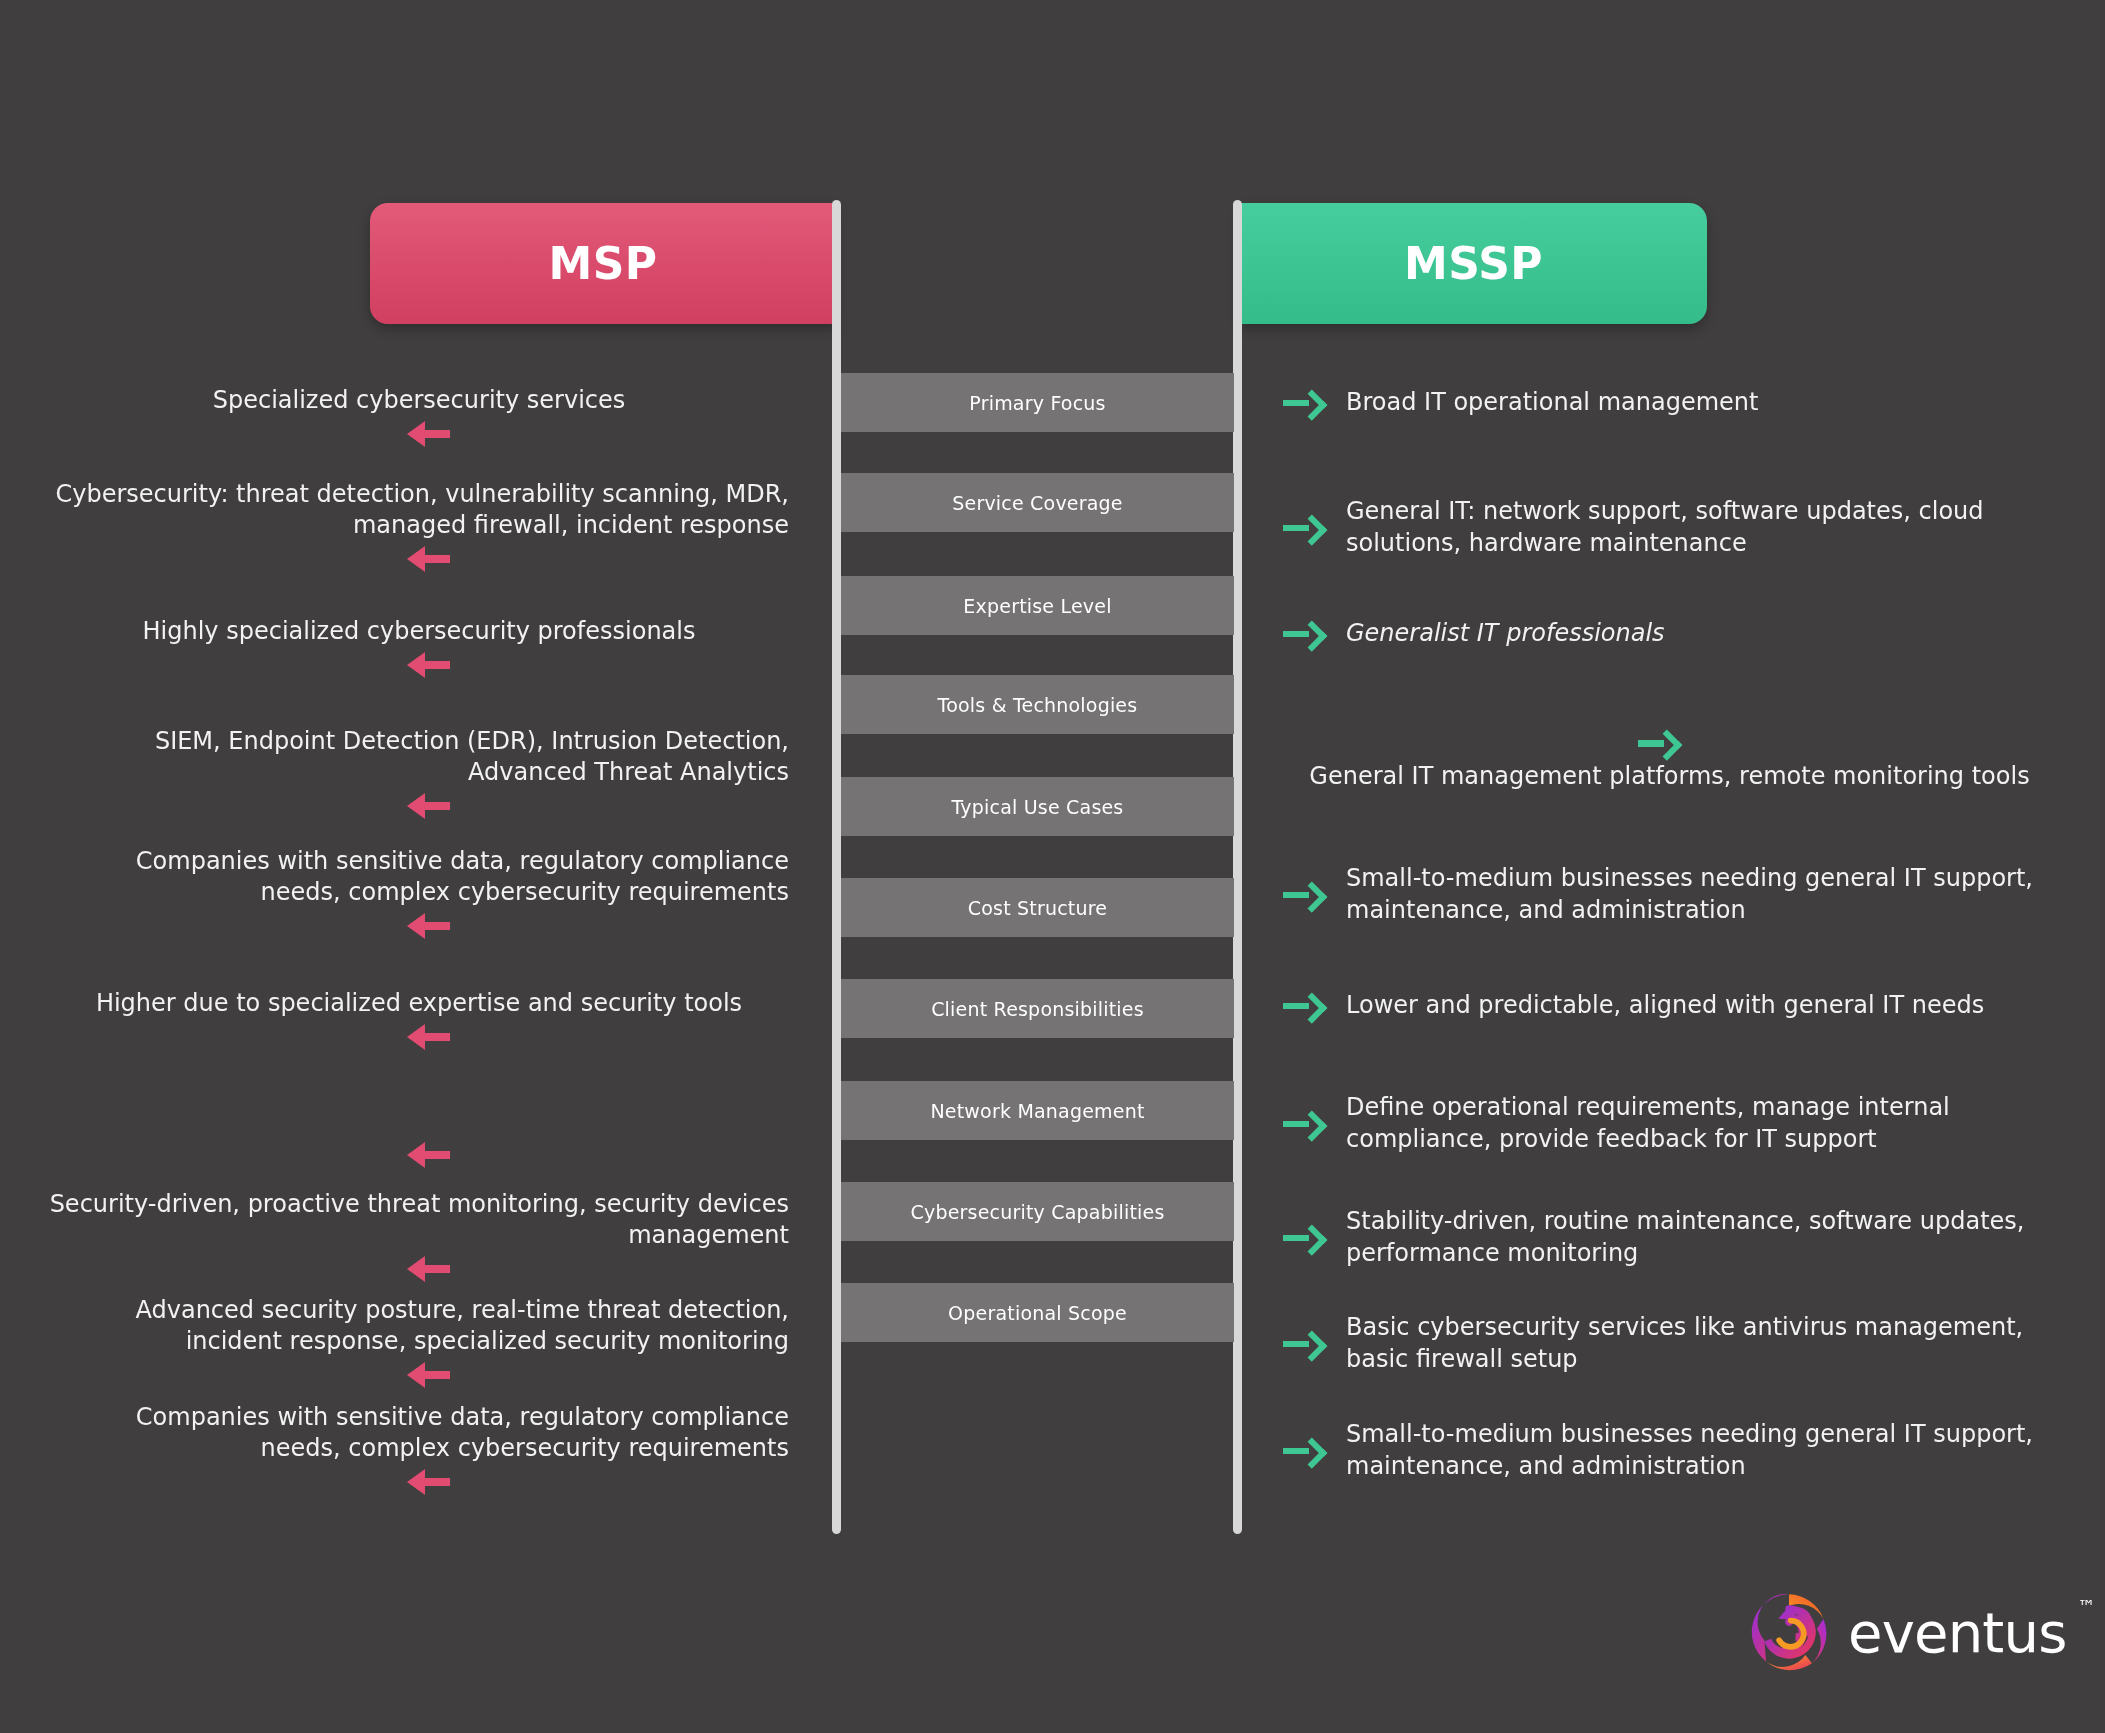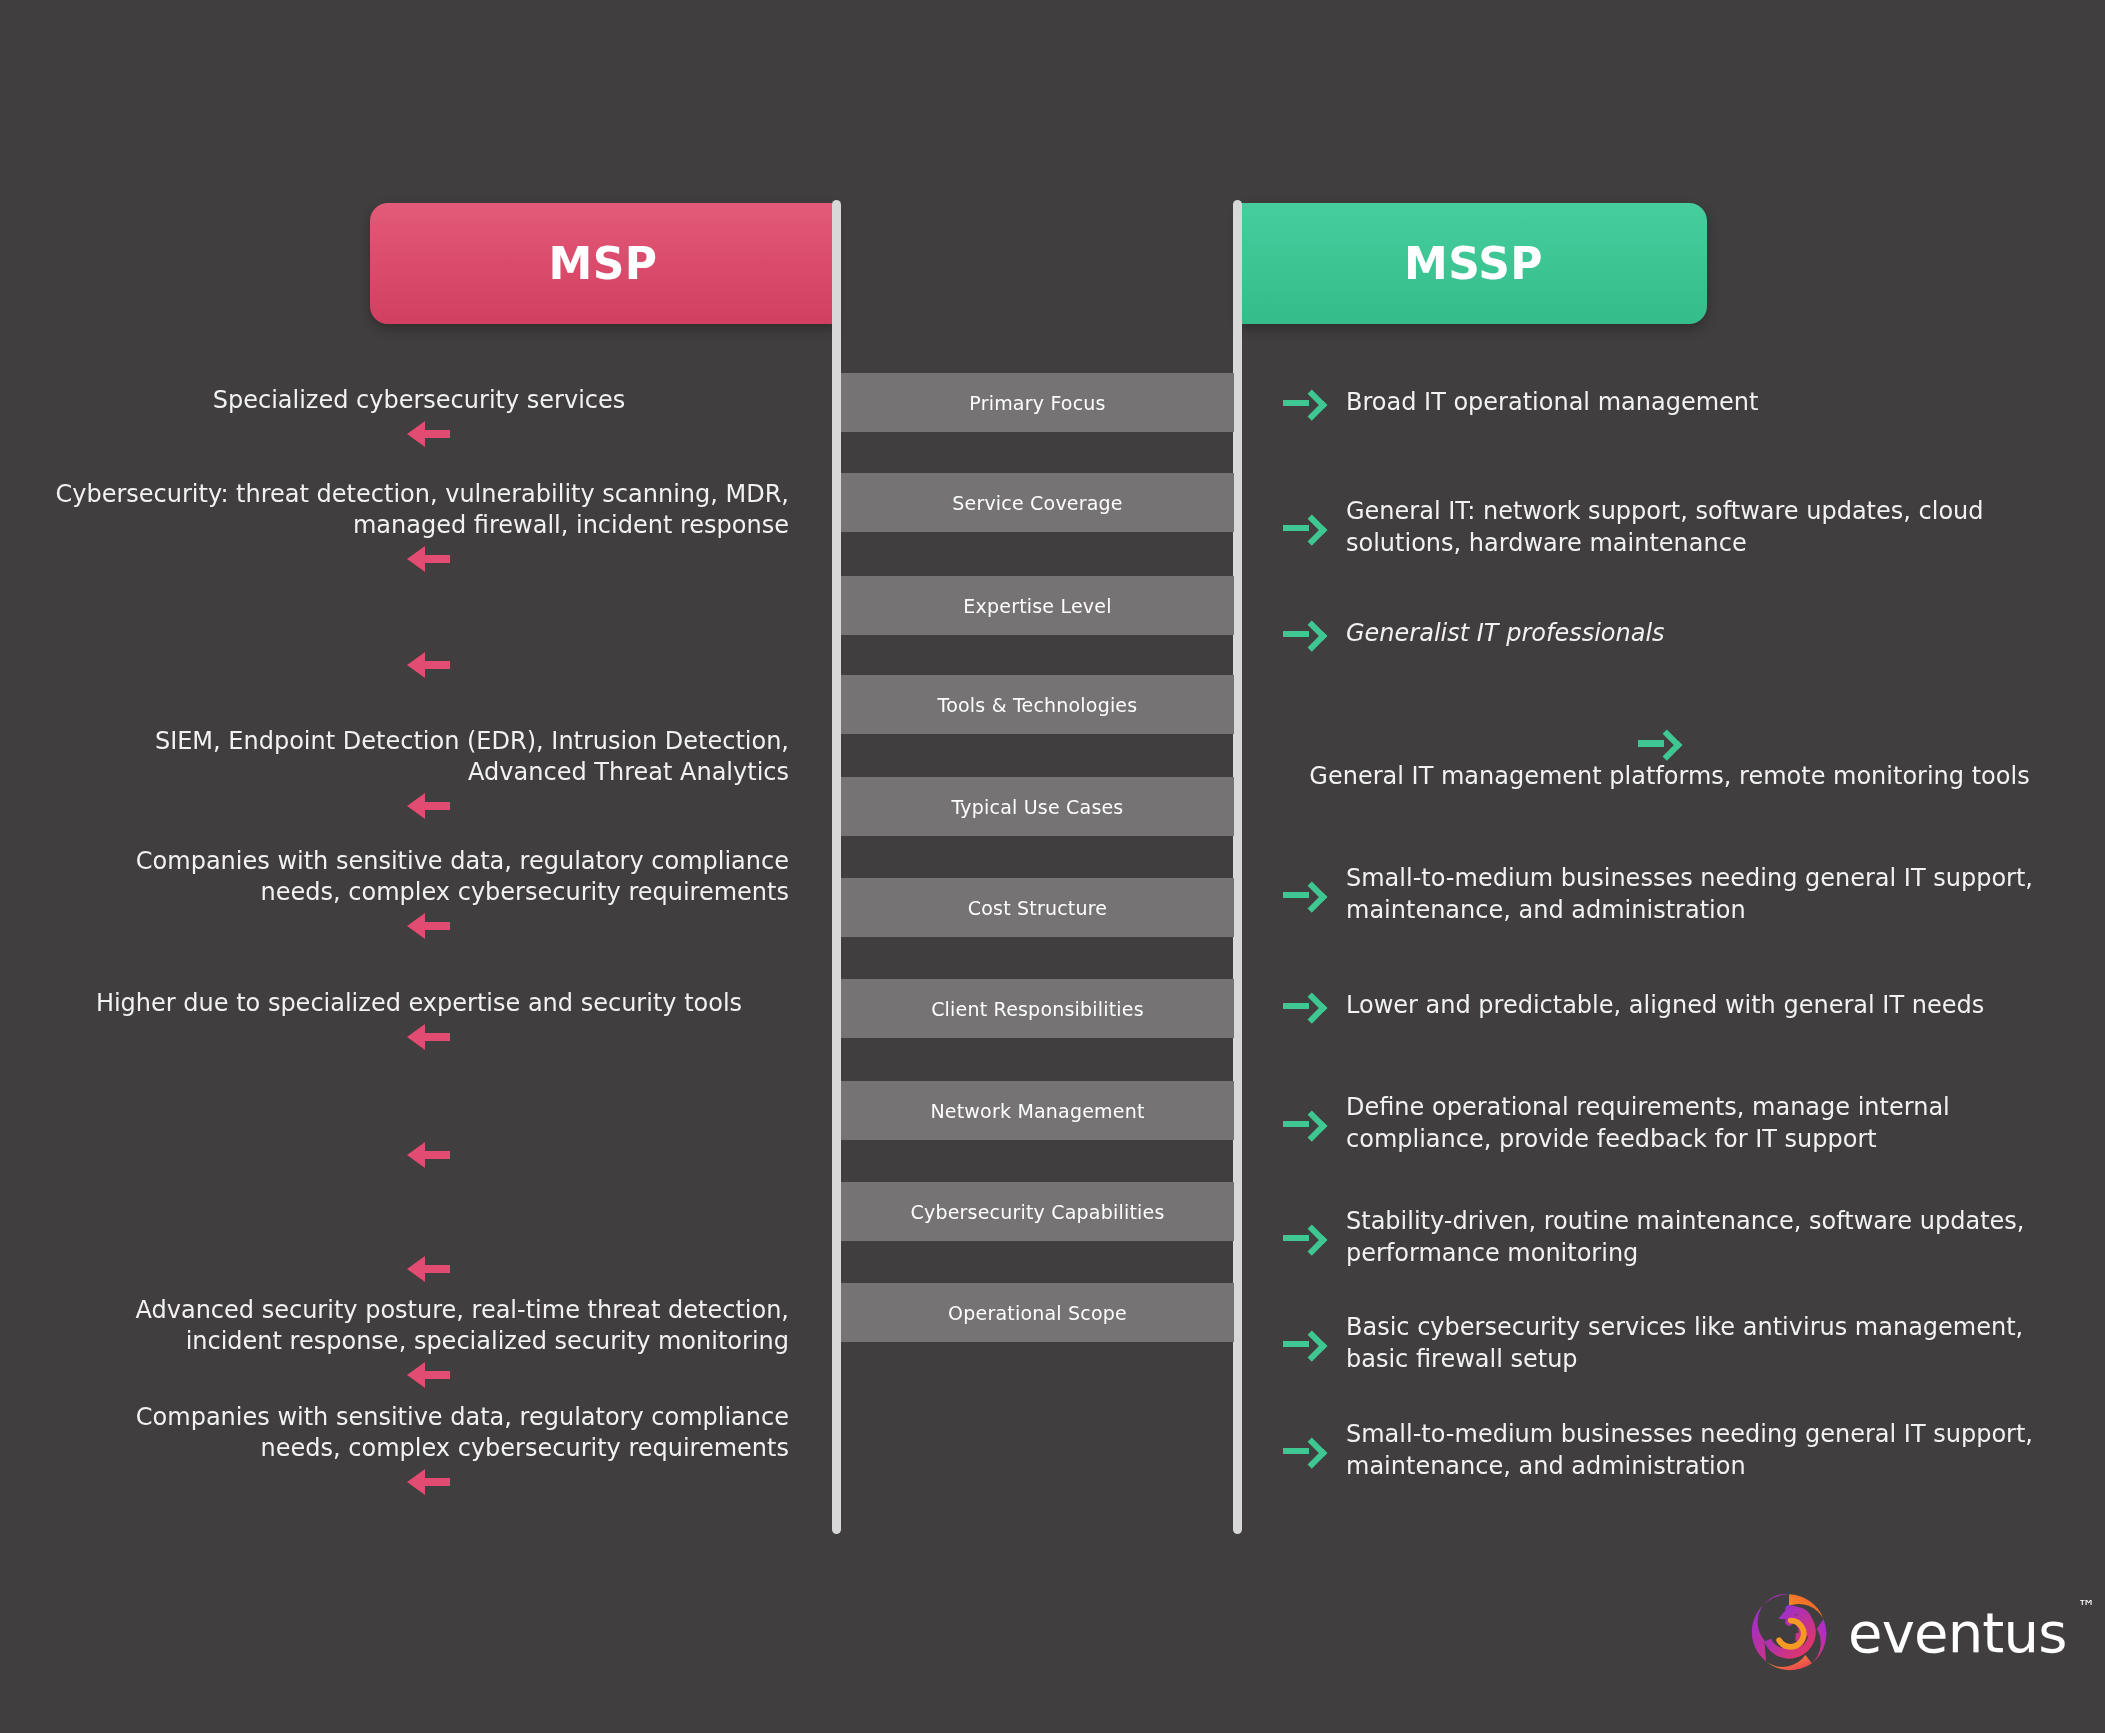--- a/index.html
+++ b/index.html
@@ -227,20 +227,21 @@
         <div class="arrow arrow-right">
           <span class="shaft"></span>
           <span class="head"></span>
         </div>
         <div class="side-text">General IT: network support, software updates, cloud solutions, hardware maintenance</div>
       </div>
       <div class="rung" style="top: 576px;">
         <span class="rung-label">Expertise Level</span>
       </div>
       <div class="side-row row-left" style="top: 584px; height: 99px;">
+        <div class="side-text">Highly specialized cybersecurity professionals</div>
         <div class="arrow arrow-left">
           <span class="head"></span>
           <span class="shaft"></span>
         </div>
       </div>
       <div class="side-row row-right" style="top: 584px; height: 99px; font-style: italic;">
         <div class="arrow arrow-right">
           <span class="shaft"></span>
           <span class="head"></span>
         </div>
@@ -310,20 +311,21 @@
         <div class="arrow arrow-right">
           <span class="shaft"></span>
           <span class="head"></span>
         </div>
         <div class="side-text">Define operational requirements, manage internal compliance, provide feedback for IT support</div>
       </div>
       <div class="rung" style="top: 1081px;">
         <span class="rung-label">Network Management</span>
       </div>
       <div class="side-row row-left" style="top: 1188px; height: 99px;">
+        <div class="side-text">Security-driven, proactive threat monitoring, security devices management</div>
         <div class="arrow arrow-left">
           <span class="head"></span>
           <span class="shaft"></span>
         </div>
       </div>
       <div class="side-row row-right" style="top: 1188px; height: 99px;">
         <div class="arrow arrow-right">
           <span class="shaft"></span>
           <span class="head"></span>
         </div>

